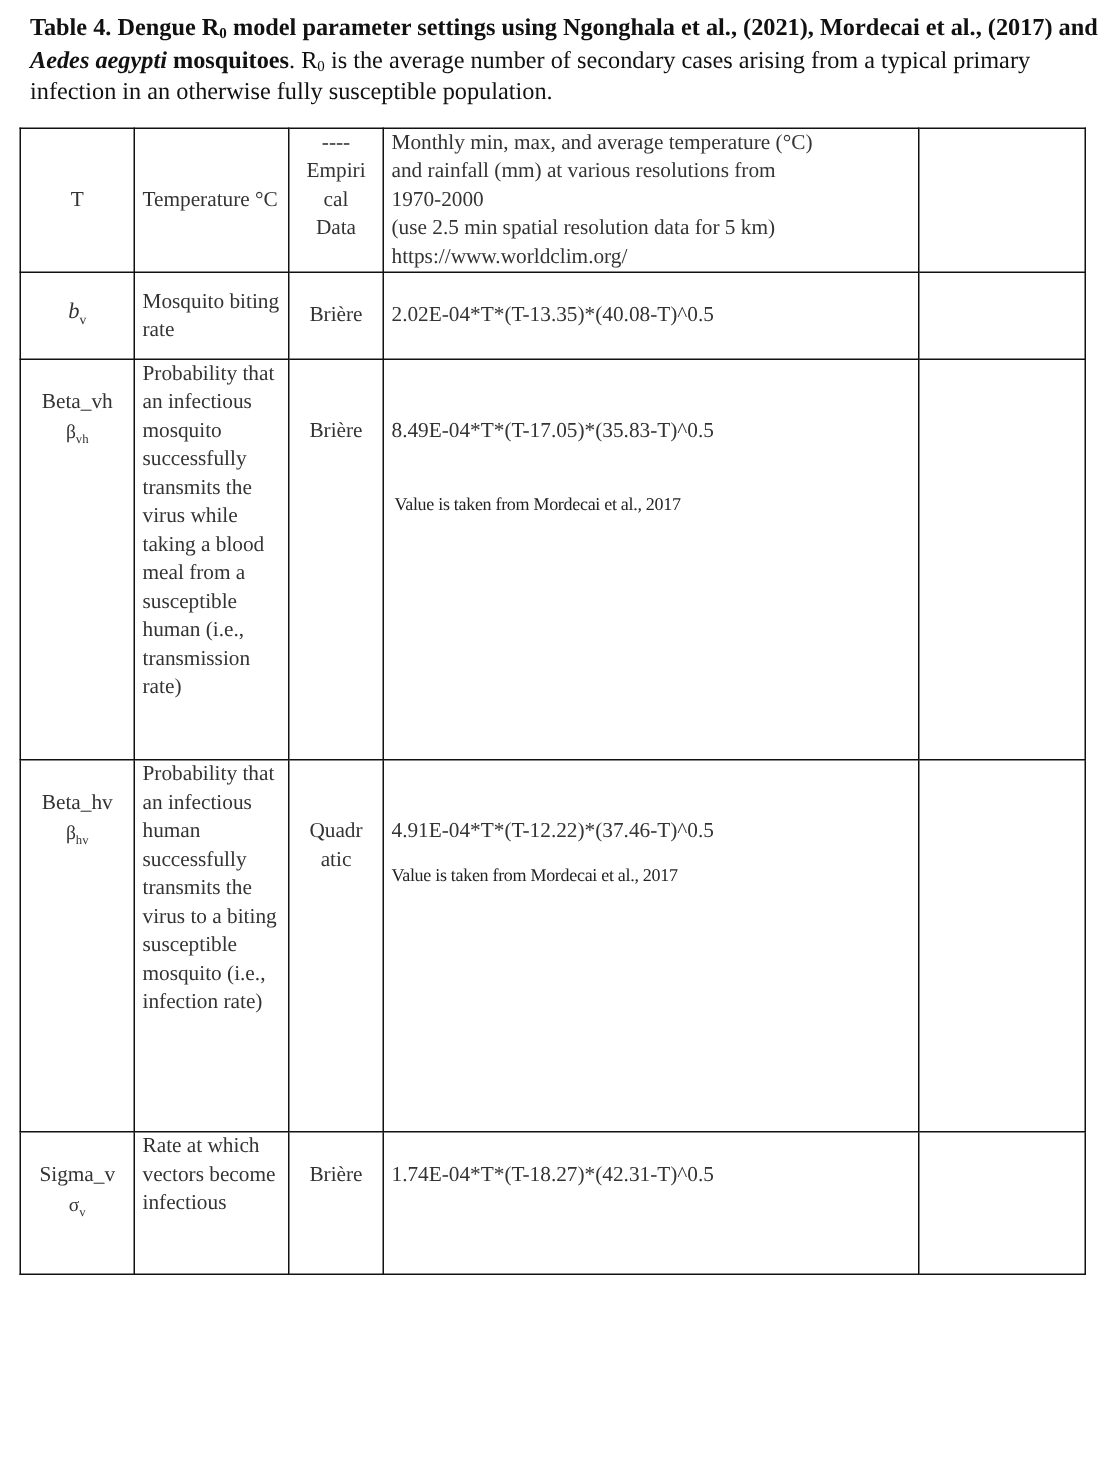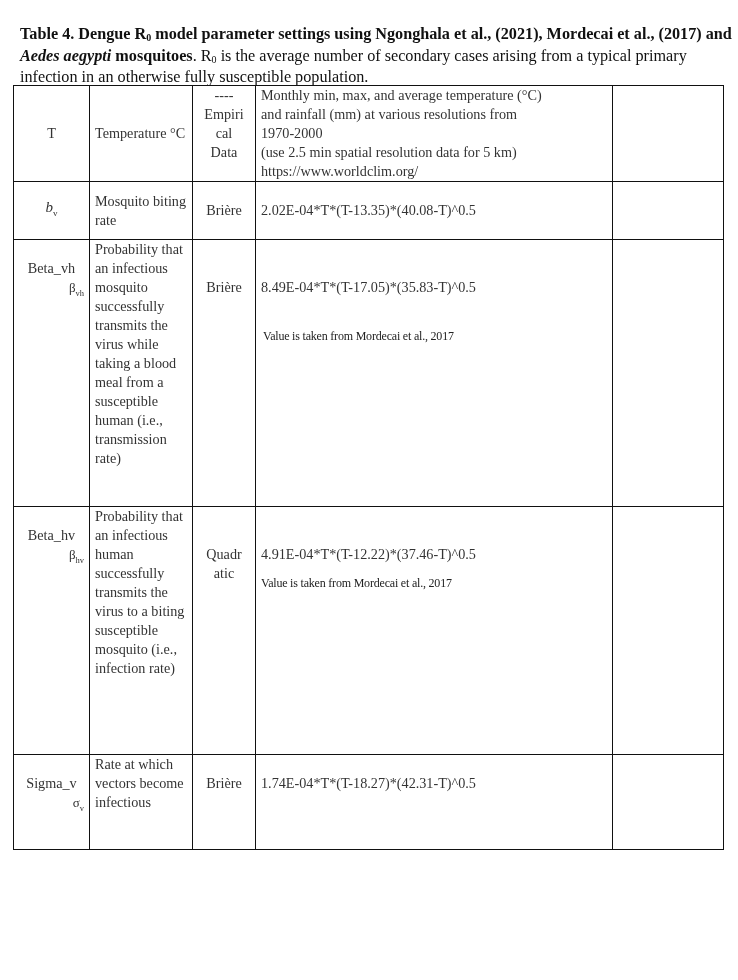--- a/index.html
+++ b/index.html
@@ -1,31 +1,31 @@
 <!DOCTYPE html>
 <html><head>
 <meta charset="utf-8">
 <style>
   html, body { margin:0; padding:0; background:#ffffff; }
   body { width:738px; height:980px; position:relative; overflow:hidden;
          font-family:"Liberation Serif", "DejaVu Serif", serif; color:#222; }
-  .caption { position:absolute; left:20px; top:24px; width:712px;
+  .caption { position:absolute; left:20px; top:8px; width:712px;
              font-size:16.2px; line-height:21.5px; color:#111; }
   .caption b { font-weight:bold; }
   .caption sub { font-size:10px; vertical-align:-2px; line-height:0; }
   table { position:absolute; left:13px; top:85px; border-collapse:collapse;
           table-layout:fixed; width:710px; }
   td, th { border:1.3px solid #111; vertical-align:top; font-size:14.2px;
            line-height:19px; padding:0 5px; color:#333; }
   th { background:#a6a6a6; font-weight:bold; font-size:14.8px; color:#1a1a1a;
        text-align:center; line-height:18.5px; padding-top:2px; }
   .c { text-align:center; }
   .vm { vertical-align:middle; }
   .param-main { display:block; }
-  .param-sym { display:block; font-size:13px;text-align:right; }
+  .param-sym { display:block; font-size:13px; }
   .param-sym sub { font-size:8.5px; }
   .note { font-size:12px; color:#222; letter-spacing:-0.2px; }
   .bv { font-style:italic; font-size:15px; }
   .bv sub { font-size:9px; font-style:normal; }
 </style>
 </head>
 <body>
 
 <div class="caption"><b>Table 4.</b><b><span> Dengue R</span><sub>0</sub><span> model parameter settings using Ngonghala et al., (2021), Mordecai et al., (2017)  and </span><i>Aedes aegypti</i><span> mosquitoes</span></b><span>.</span><span> R</span><sub>0</sub><span> is the average number of secondary cases arising from a typical primary infection in an otherwise fully susceptible population.</span></div>
 

